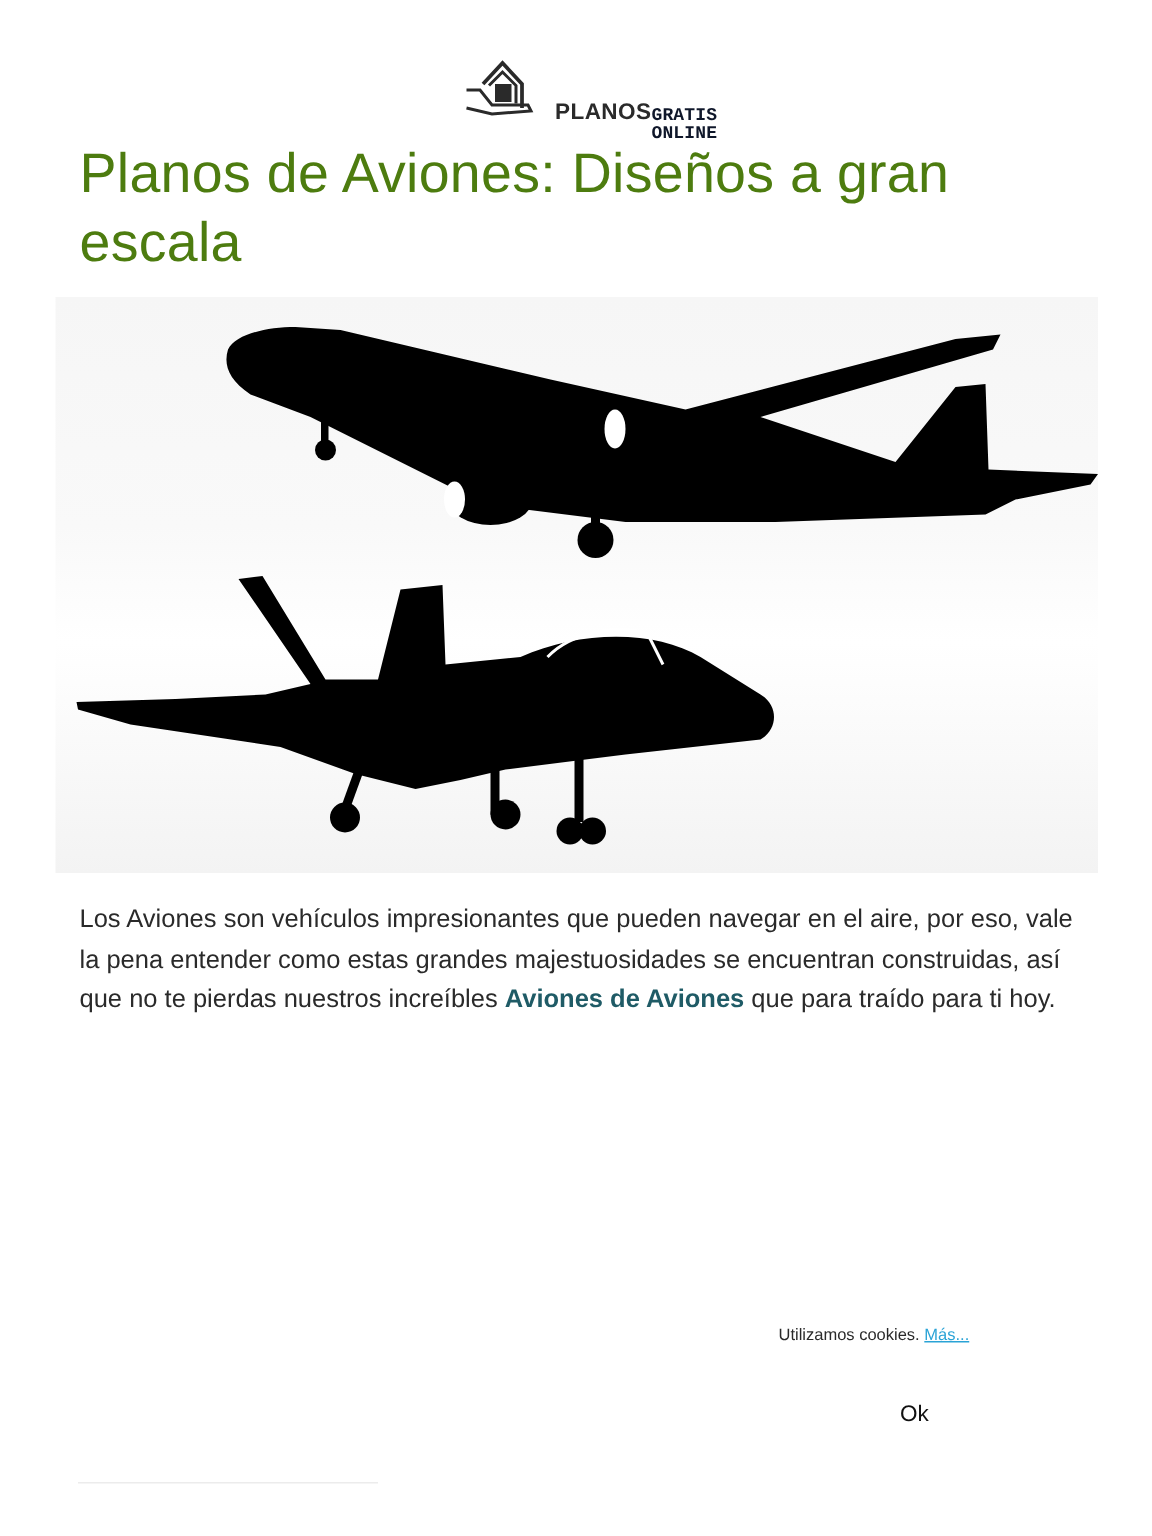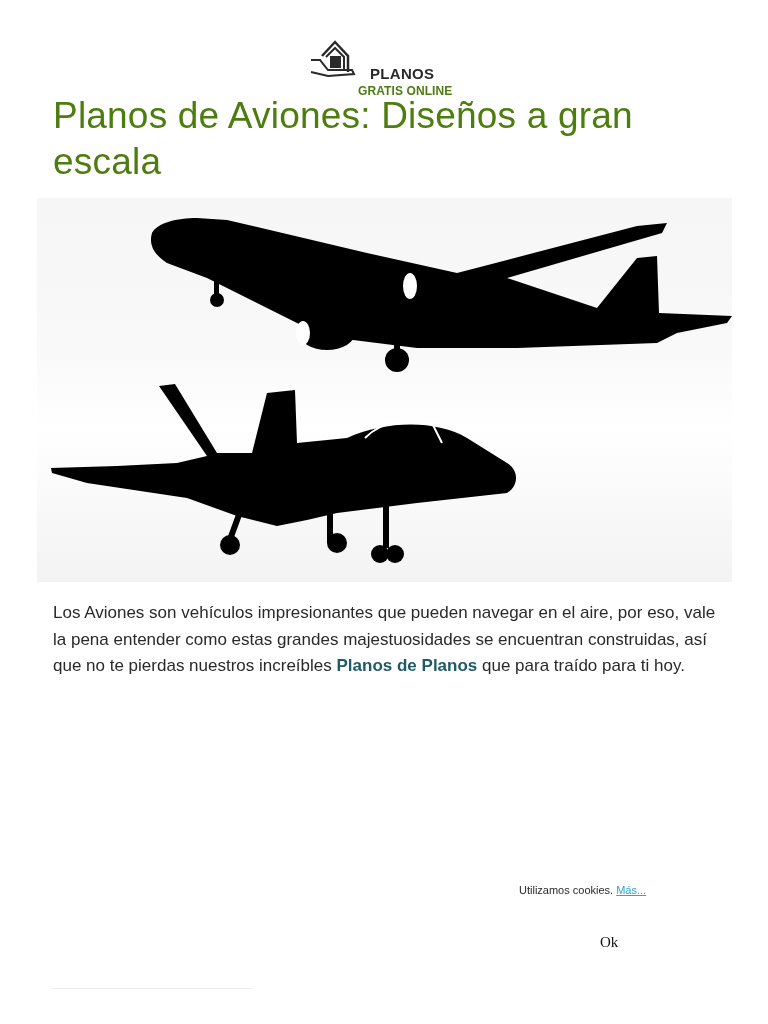--- a/index.html
+++ b/index.html
@@ -1,35 +1,35 @@
 <!DOCTYPE html>
 <html><head>
   <meta charset="utf-8">
   <style>
     * { box-sizing: border-box; margin: 0; padding: 0; }
     html, body { width: 768px; height: 1024px; background: #ffffff; overflow: hidden; }
     body { font-family: "Liberation Sans", "DejaVu Sans", sans-serif; color: #1a1a1a; position: relative; }
 
     .logo { position: absolute; left: 308px; top: 38px; width: 160px; height: 46px; display: flex; align-items: center; }
     .logo-icon { width: 50px; height: 46px; position: relative; }
-    .logo-text { display: flex; flex-direction: column; margin-left: 0px; line-height: 1; margin-top: 40px; }
+    .logo-text { display: flex; flex-direction: row; margin-left: 0px; line-height: 1; margin-top: 40px; }
     .logo-text .l1 { font-weight: 700; font-size: 15px; color: #2a2a2a; letter-spacing: 0.3px; margin-left: 12px; }
-    .logo-text .l2 { font-weight: 700; font-size: 12px; color: #4d7c0f; margin-top: 4px; letter-spacing: 0.1px; }
+    .logo-text .l2 { font-weight: 700; font-size: 12px; color: #0f172a; margin-top: 4px; letter-spacing: 0.1px; font-family: Liberation Mono, monospace; }
 
     .title { position: absolute; left: 53px; top: 93px; width: 680px; font-size: 37px; font-weight: 400; line-height: 46px; color: #4d7c0f; letter-spacing: 0.2px; }
 
     .hero { position: absolute; left: 37px; top: 198px; width: 695px; height: 384px; background: linear-gradient(180deg, #f6f6f6 0%, #f9f9f9 40%, #ffffff 60%, #f3f3f3 100%); overflow: hidden; }
     .hero svg { width: 100%; height: 100%; display: block; }
 
     .intro { position: absolute; left: 53px; top: 600px; width: 680px; font-size: 17px; line-height: 26.5px; color: #2a2a2a; }
     .intro a { color: #1f5b66; font-weight: 700; text-decoration: none; }
 
     .cookie-text { position: absolute; left: 519px; top: 884px; font-size: 11px; color: #2a2a2a; }
     .cookie-text a { color: #2aa3d6; text-decoration: underline; }
-    .cookie-ok { position: absolute; left: 600px; top: 934px; font-size: 15px; color: #111; background: transparent; border: none; font-family: Liberation Serif, serif; cursor: pointer; }
+    .cookie-ok { position: absolute; left: 600px; top: 934px; font-size: 15px; color: #111; background: transparent; border: none; font-family: Liberation Sans, sans-serif; cursor: pointer; }
 
     .divider { position: absolute; left: 52px; top: 988px; width: 200px; height: 1px; background: #ececec; }
   </style>
 </head>
 <body>
 
 <div class="logo">
   <div class="logo-icon">
     <svg width="50" height="46" viewBox="0 0 50 46">
       <path d="M14 18 L27 4 L40 18 L40 34" fill="none" stroke="#2a2a2a" stroke-width="2.5"></path>
@@ -69,18 +69,18 @@
       <circle cx="343" cy="356" r="9"></circle>
       <circle cx="358" cy="356" r="9"></circle>
       <rect x="196" y="305" width="6" height="40" transform="rotate(20 199 325)"></rect>
       <rect x="290" y="305" width="6" height="40"></rect>
       <rect x="346" y="305" width="6" height="45"></rect>
     </g>
     <path d="M328 240 C345 222 380 218 395 225 L405 245" fill="none" stroke="#fff" stroke-width="2"></path>
   </svg>
 </div>
 
-<p class="intro"><span>Los Aviones son vehículos impresionantes que pueden navegar en el aire, por eso, vale la pena entender como estas grandes majestuosidades se encuentran construidas, así que no te pierdas nuestros increíbles </span><a href="#">Planos de Planos</a><span> que para traído para ti hoy.</span></p>
+<p class="intro"><span>Los Aviones son vehículos impresionantes que pueden navegar en el aire, por eso, vale la pena entender como estas grandes majestuosidades se encuentran construidas, así que no te pierdas nuestros increíbles </span><a href="#">Aviones de Aviones</a><span> que para traído para ti hoy.</span></p>
 
 <div class="cookie-text"><span>Utilizamos cookies. </span><a href="#">Más...</a></div>
 <button class="cookie-ok">Ok</button>
 
 <div class="divider"></div>
 
 </body></html>

